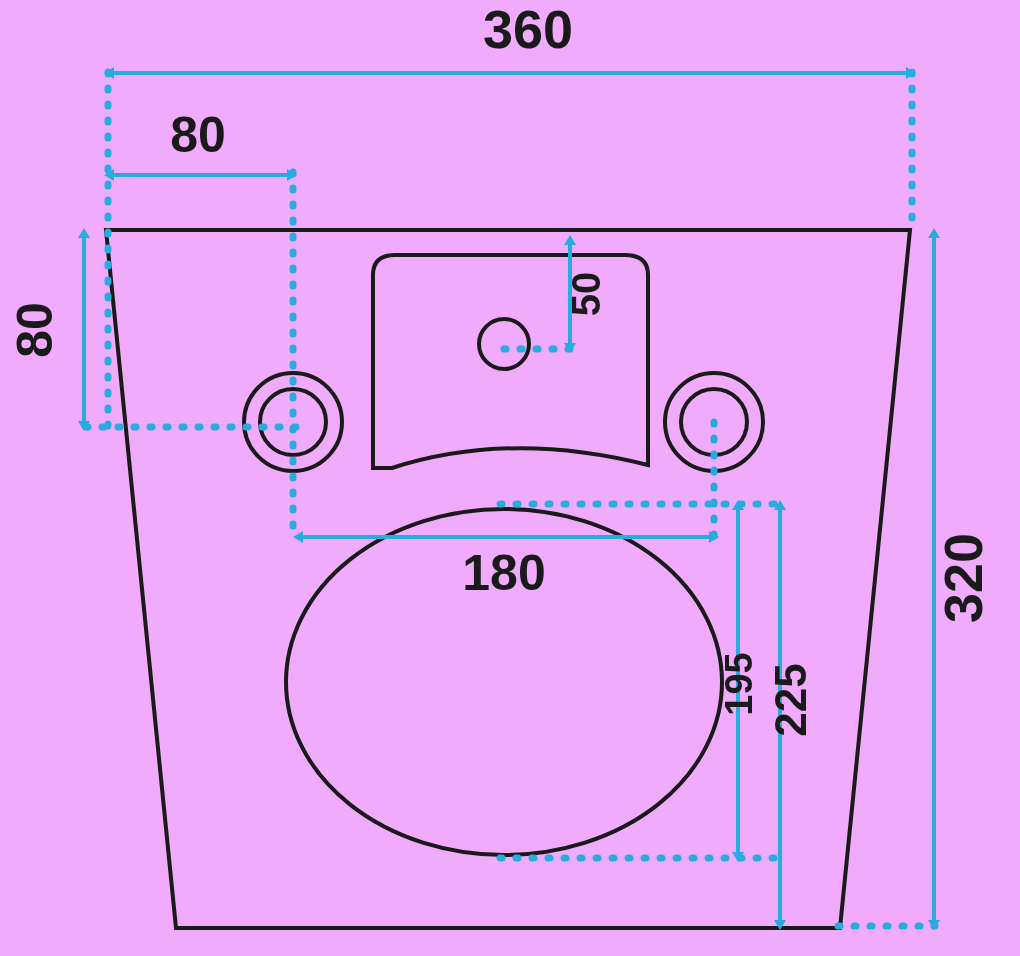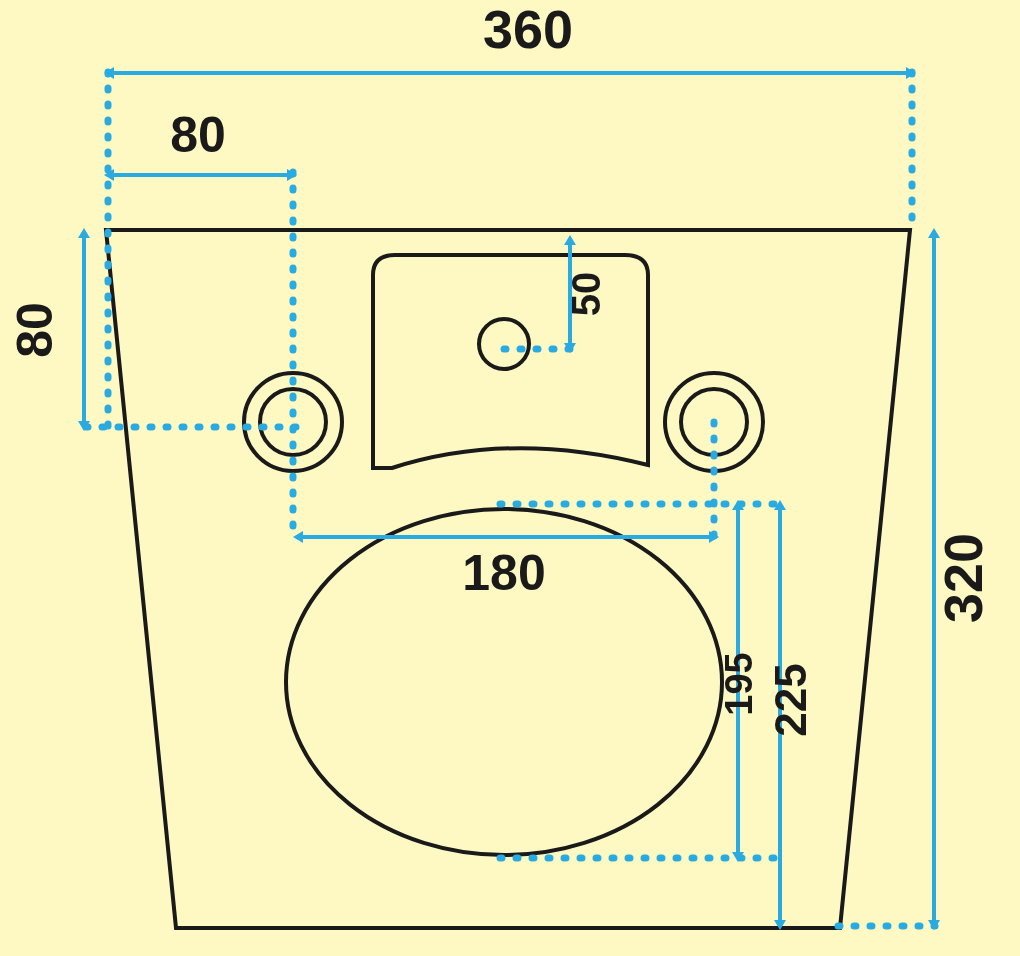--- a/index.html
+++ b/index.html
@@ -7,21 +7,21 @@
     padding: 0;
     background: #ffffff;
   }
   body {
     font-family: "Liberation Sans", sans-serif;
   }
   #stage {
     position: relative;
     width: 1020px;
     height: 956px;
-    background: #fef9c3;
+    background: #f0abfc;
     overflow: hidden;
   }
   #drawing {
     position: absolute;
     left: 0;
     top: 0;
     width: 1020px;
     height: 956px;
   }
   .dim-label {

